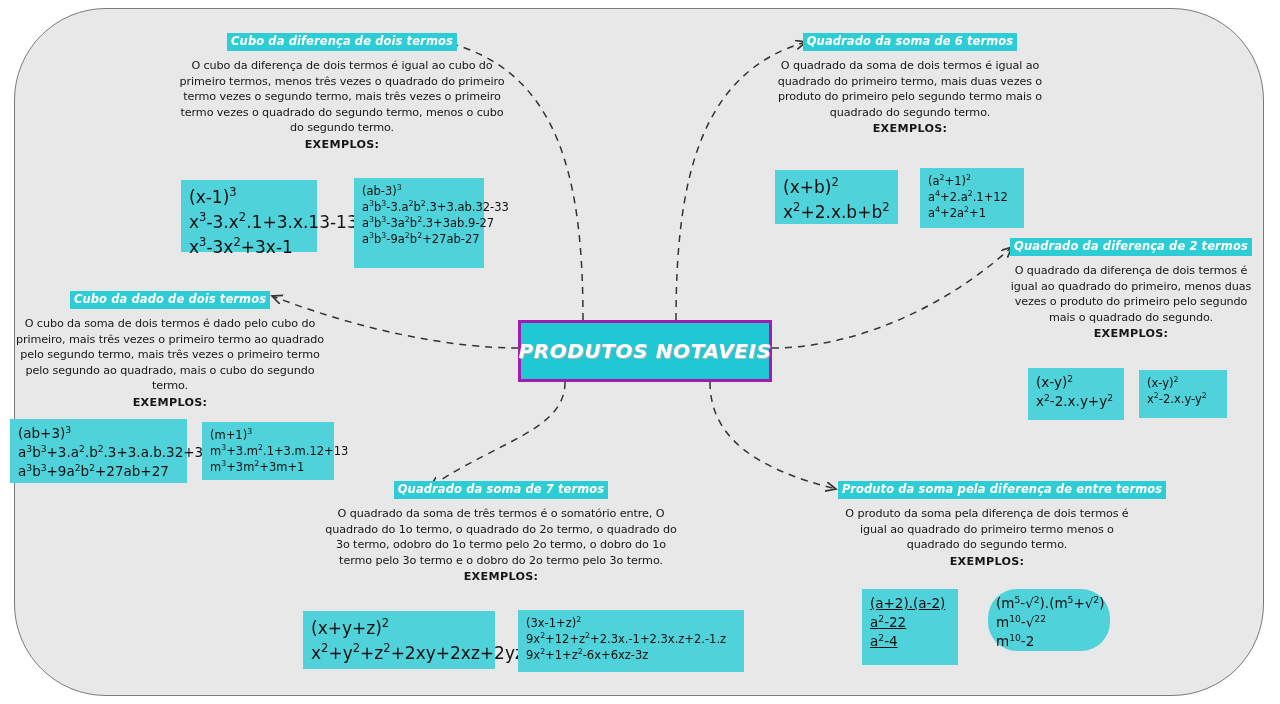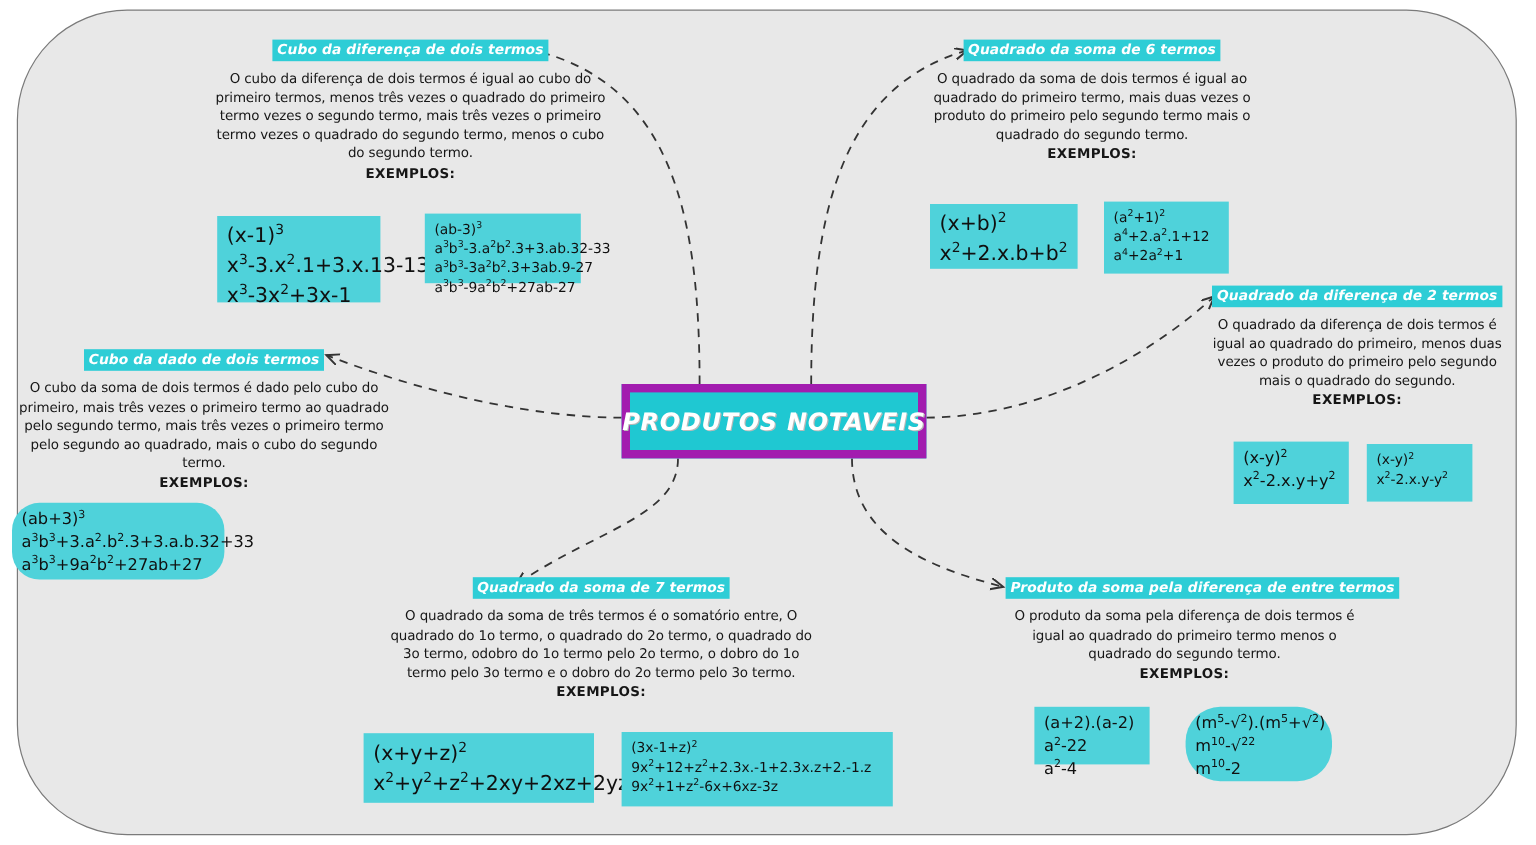--- a/index.html
+++ b/index.html
@@ -27,21 +27,21 @@
   #links {
     position: absolute; left: 0; top: 0;
     width: 1280px; height: 704px;
     pointer-events: none;
   }
 
   
   .central-node {
     position: absolute;
     background: #1fc8d2;
-    border: 7px solid #a21caf;
+    border: 3px solid #a21caf;
     display: flex; align-items: center; justify-content: center;
     box-sizing: border-box;
   }
   .central-label {
     color: #ffffff;
     font-weight: bold;
     font-style: italic;
     font-size: 20px;
     letter-spacing: 0.6px;
     text-shadow: 1px 1px 0 #b9b9b9;
@@ -126,21 +126,21 @@
       <span class="branch-title">Cubo da diferença de dois termos</span>
     </div>
     <div class="branch-desc">O cubo da diferença de dois termos é igual ao cubo do primeiro termos, menos três vezes o quadrado do primeiro termo vezes o segundo termo, mais três vezes o primeiro termo vezes o quadrado do segundo termo, menos o cubo do segundo termo.</div>
     <div class="exemplos">EXEMPLOS:</div>
   </div>
   <div class="ex-box ex-big" style="left:181px; top:180px; width:136px; height:72px;">
       <span class="ln">(x-1)<sup>3</sup></span>
       <span class="ln">x<sup>3</sup>-3.x<sup>2</sup>.1+3.x.13-13</span>
       <span class="ln">x<sup>3</sup>-3x<sup>2</sup>+3x-1</span>
     </div>
-  <div class="ex-box ex-small" style="left:354px; top:178px; width:130px; height:58px;">
+  <div class="ex-box ex-small" style="left:354px; top:178px; width:130px; height:90px;">
       <span class="ln">(ab-3)<sup>3</sup></span>
       <span class="ln">a<sup>3</sup>b<sup>3</sup>-3.a<sup>2</sup>b<sup>2</sup>.3+3.ab.32-33</span>
       <span class="ln">a<sup>3</sup>b<sup>3</sup>-3a<sup>2</sup>b<sup>2</sup>.3+3ab.9-27</span>
       <span class="ln">a<sup>3</sup>b<sup>3</sup>-9a<sup>2</sup>b<sup>2</sup>+27ab-27</span>
     </div>
 
   <div class="branch" style="left:770px; top:30px; width:280px;">
     <div class="title-row">
       <span class="branch-title">Quadrado da soma de 6 termos</span>
     </div>
@@ -157,24 +157,29 @@
       <span class="ln">a<sup>4</sup>+2a<sup>2</sup>+1</span>
     </div>
 
   <div class="branch" style="left:8px; top:288px; width:324px;">
     <div class="title-row">
       <span class="branch-title">Cubo da dado de dois termos</span>
     </div>
     <div class="branch-desc">O cubo da soma de dois termos é dado pelo cubo do primeiro, mais três vezes o primeiro termo ao quadrado pelo segundo termo, mais três vezes o primeiro termo pelo segundo ao quadrado, mais o cubo do segundo termo.</div>
     <div class="exemplos">EXEMPLOS:</div>
   </div>
-  <div class="ex-box ex-mid" style="left:10px; top:419px; width:177px; height:64px;border-radius:23px;">
+  <div class="ex-box ex-mid" style="left:10px; top:419px; width:177px; height:64px;">
       <span class="ln">(ab+3)<sup>3</sup></span>
       <span class="ln">a<sup>3</sup>b<sup>3</sup>+3.a<sup>2</sup>.b<sup>2</sup>.3+3.a.b.32+33</span>
       <span class="ln">a<sup>3</sup>b<sup>3</sup>+9a<sup>2</sup>b<sup>2</sup>+27ab+27</span>
+    </div>
+  <div class="ex-box ex-small" style="left:202px; top:422px; width:132px; height:58px;">
+      <span class="ln">(m+1)<sup>3</sup></span>
+      <span class="ln">m<sup>3</sup>+3.m<sup>2</sup>.1+3.m.12+13</span>
+      <span class="ln">m<sup>3</sup>+3m<sup>2</sup>+3m+1</span>
     </div>
 
   <div class="branch" style="left:1000px; top:235px; width:262px;">
     <div class="title-row">
       <span class="branch-title">Quadrado da diferença de 2 termos</span>
     </div>
     <div class="branch-desc">O quadrado da diferença de dois termos é igual ao quadrado do primeiro, menos duas vezes o produto do primeiro pelo segundo mais o quadrado do segundo.</div>
     <div class="exemplos">EXEMPLOS:</div>
   </div>
   <div class="ex-box ex-mid" style="left:1028px; top:368px; width:96px; height:52px;">
@@ -203,21 +208,21 @@
       <span class="ln">9x<sup>2</sup>+1+z<sup>2</sup>-6x+6xz-3z</span>
     </div>
 
   <div class="branch" style="left:838px; top:478px; width:298px;">
     <div class="title-row">
       <span class="branch-title">Produto da soma pela diferença de entre termos</span>
     </div>
     <div class="branch-desc">O produto da soma pela diferença de dois termos é igual ao quadrado do primeiro termo menos o quadrado do segundo termo.</div>
     <div class="exemplos">EXEMPLOS:</div>
   </div>
-  <div class="ex-box ex-mid" style="left:862px; top:589px; width:96px; height:48px;">
+  <div class="ex-box ex-mid" style="left:862px; top:589px; width:96px; height:76px;text-decoration:underline;">
       <span class="ln">(a+2).(a-2)</span>
       <span class="ln">a<sup>2</sup>-22</span>
       <span class="ln">a<sup>2</sup>-4</span>
     </div>
   <div class="ex-box ex-mid" style="left:988px; top:589px; width:122px; height:62px;border-radius:29px;">
       <span class="ln">(m<sup>5</sup>-√<sup>2</sup>).(m<sup>5</sup>+√<sup>2</sup>)</span>
       <span class="ln">m<sup>10</sup>-√<sup>22</sup></span>
       <span class="ln">m<sup>10</sup>-2</span>
     </div>
 

